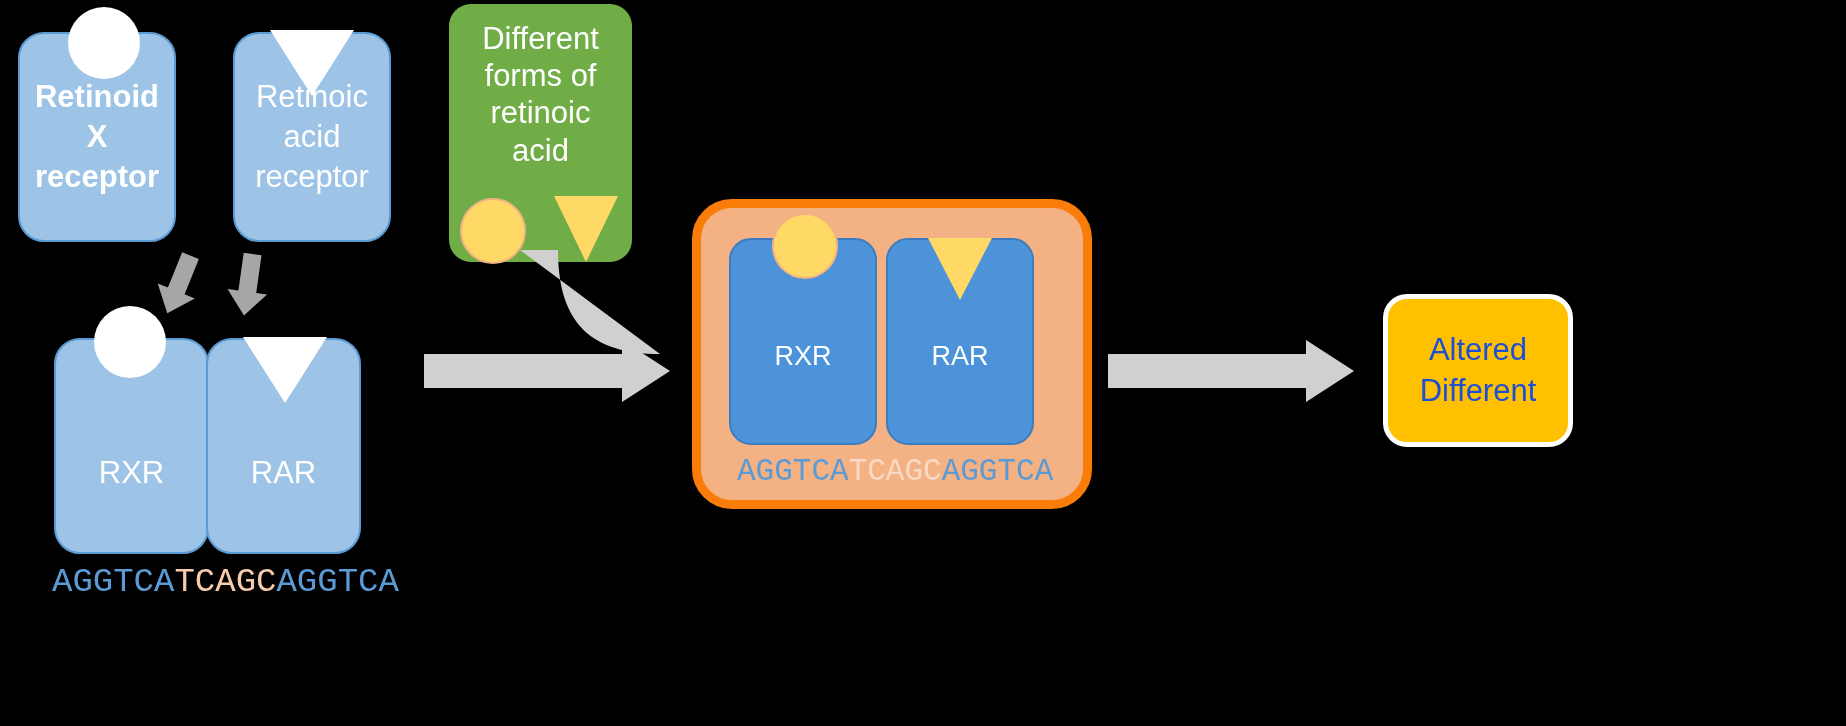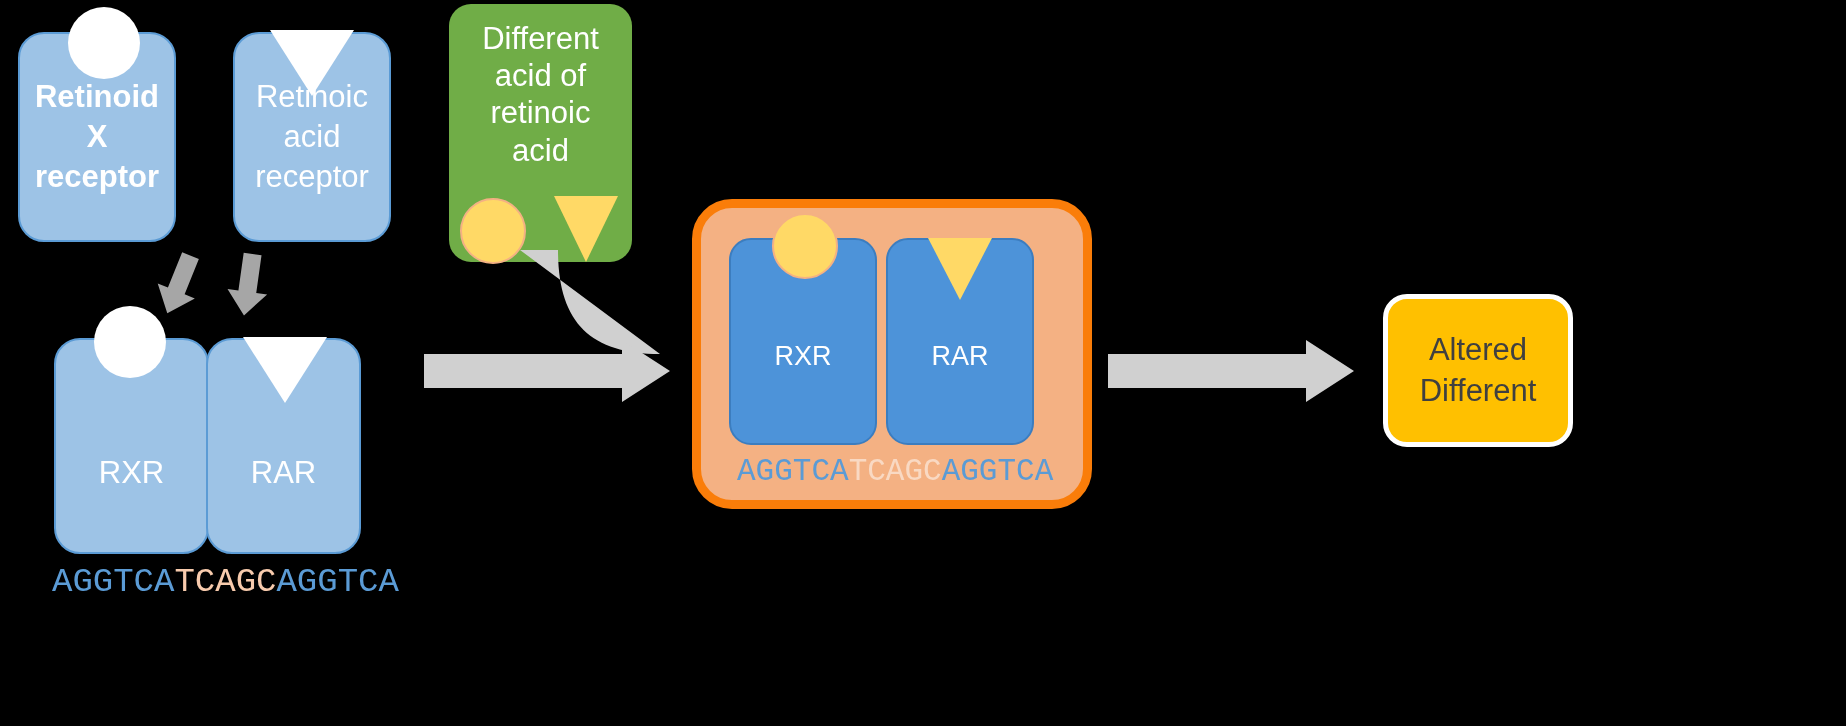--- a/index.html
+++ b/index.html
@@ -93,21 +93,21 @@
   }
   .dna span { display: inline; font-family: Liberation Mono, monospace; }
 
   
   .genebox {
     position: absolute;
     box-sizing: border-box;
     background: #FFC000;
     border: 5px solid #FFFFFF;
     border-radius: 24px;
-    color: #404040;
+    color: #1d4ed8;
     font-size: 31px;
     line-height: 1.3;
     text-align: center;
     display: flex;
     align-items: center;
     justify-content: center;
   }
 </style>
 </head>
 <body>
@@ -141,21 +141,21 @@
   </svg>
   <svg class="arrow-svg" style="left:215px; top:252px;" width="70" height="70" viewBox="0 0 70 70">
     <g transform="rotate(8 35 35)">
       <path d="M 24 2 L 42 2 L 42 40 L 53 40 L 33 64 L 13 40 L 24 40 Z" fill="#A6A6A6"></path>
     </g>
   </svg>
 
   <div class="greenbox" style="left:449px; top:4px; width:183px; height:258px;">
     <div>
       <div>Different</div>
-      <div>acid of</div>
+      <div>forms of</div>
       <div>retinoic</div>
       <div>acid</div>
     </div>
   </div>
 
   <div class="ligand-circle" style="left:460px; top:198px; width:66px; height:66px; background:#FFD966; border:2px solid #F4B183; box-sizing:border-box;"></div>
 
   <div class="ligand-tri" style="left:554px; top:196px; border-left:32px solid transparent; border-right:32px solid transparent; border-top:66px solid #FFD966;"></div>
 
   <svg class="arrow-svg" style="left:490px; top:250px;" width="220" height="150" viewBox="0 0 220 150">

